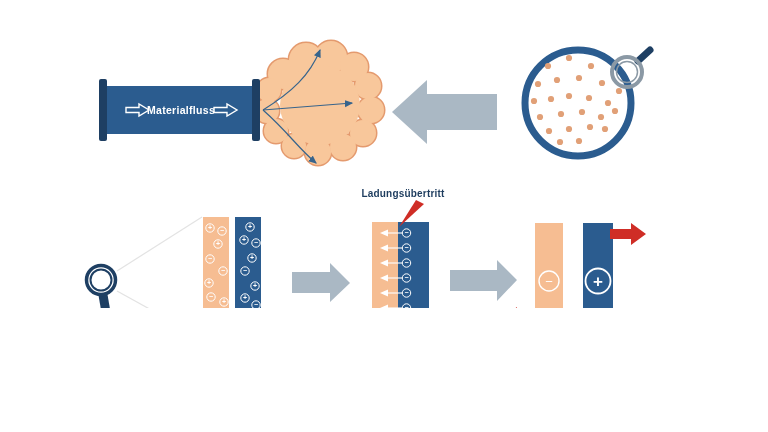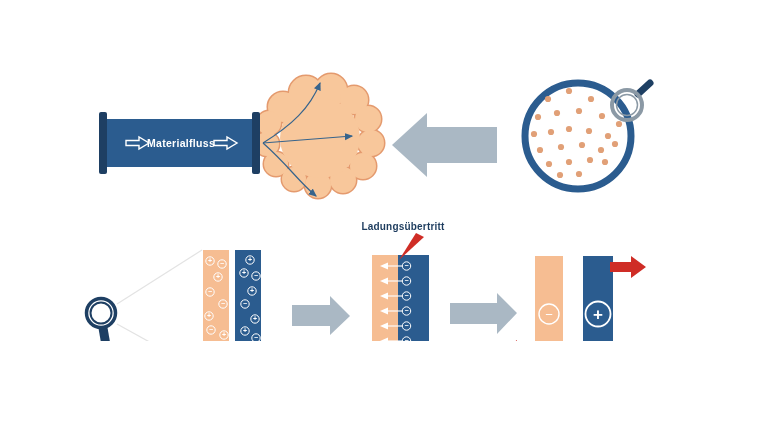--- a/index.html
+++ b/index.html
@@ -1,17 +1,17 @@
 <!DOCTYPE html>
 <html><head>
 <meta charset="utf-8">
 <style>
   html,body{margin:0;padding:0;background:#fff;}
   .stage{position:relative;width:768px;height:308px;background:#ffffff;overflow:hidden;
-         font-family:"Liberation Sans",sans-serif;margin-top:33px;}
+         font-family:"Liberation Sans",sans-serif;}
   svg{position:absolute;left:0;top:0;}
   .cloud-stroke{fill:#f8c79b;stroke:#e49a6e;stroke-width:3;}
   .cloud-fill{fill:#f8c79b;stroke:none;}
   .pipe-label{fill:#ffffff;font-weight:bold;font-size:10.5px;letter-spacing:.3px;text-anchor:middle;}
   .charge-label{fill:#1d3c5e;font-weight:bold;font-size:10px;letter-spacing:.2px;text-anchor:middle;}
   .volt-label{fill:#1d3c5e;font-weight:bold;font-size:10px;text-anchor:middle;}
   .sign-minus{fill:#ffffff;font-size:13px;text-anchor:middle;}
   .sign-plus{fill:#ffffff;font-size:17px;font-weight:bold;text-anchor:middle;}
   .cc{fill:none;stroke:#ffffff;stroke-width:1;}
   .cs{fill:#ffffff;font-size:7px;font-weight:bold;text-anchor:middle;}

